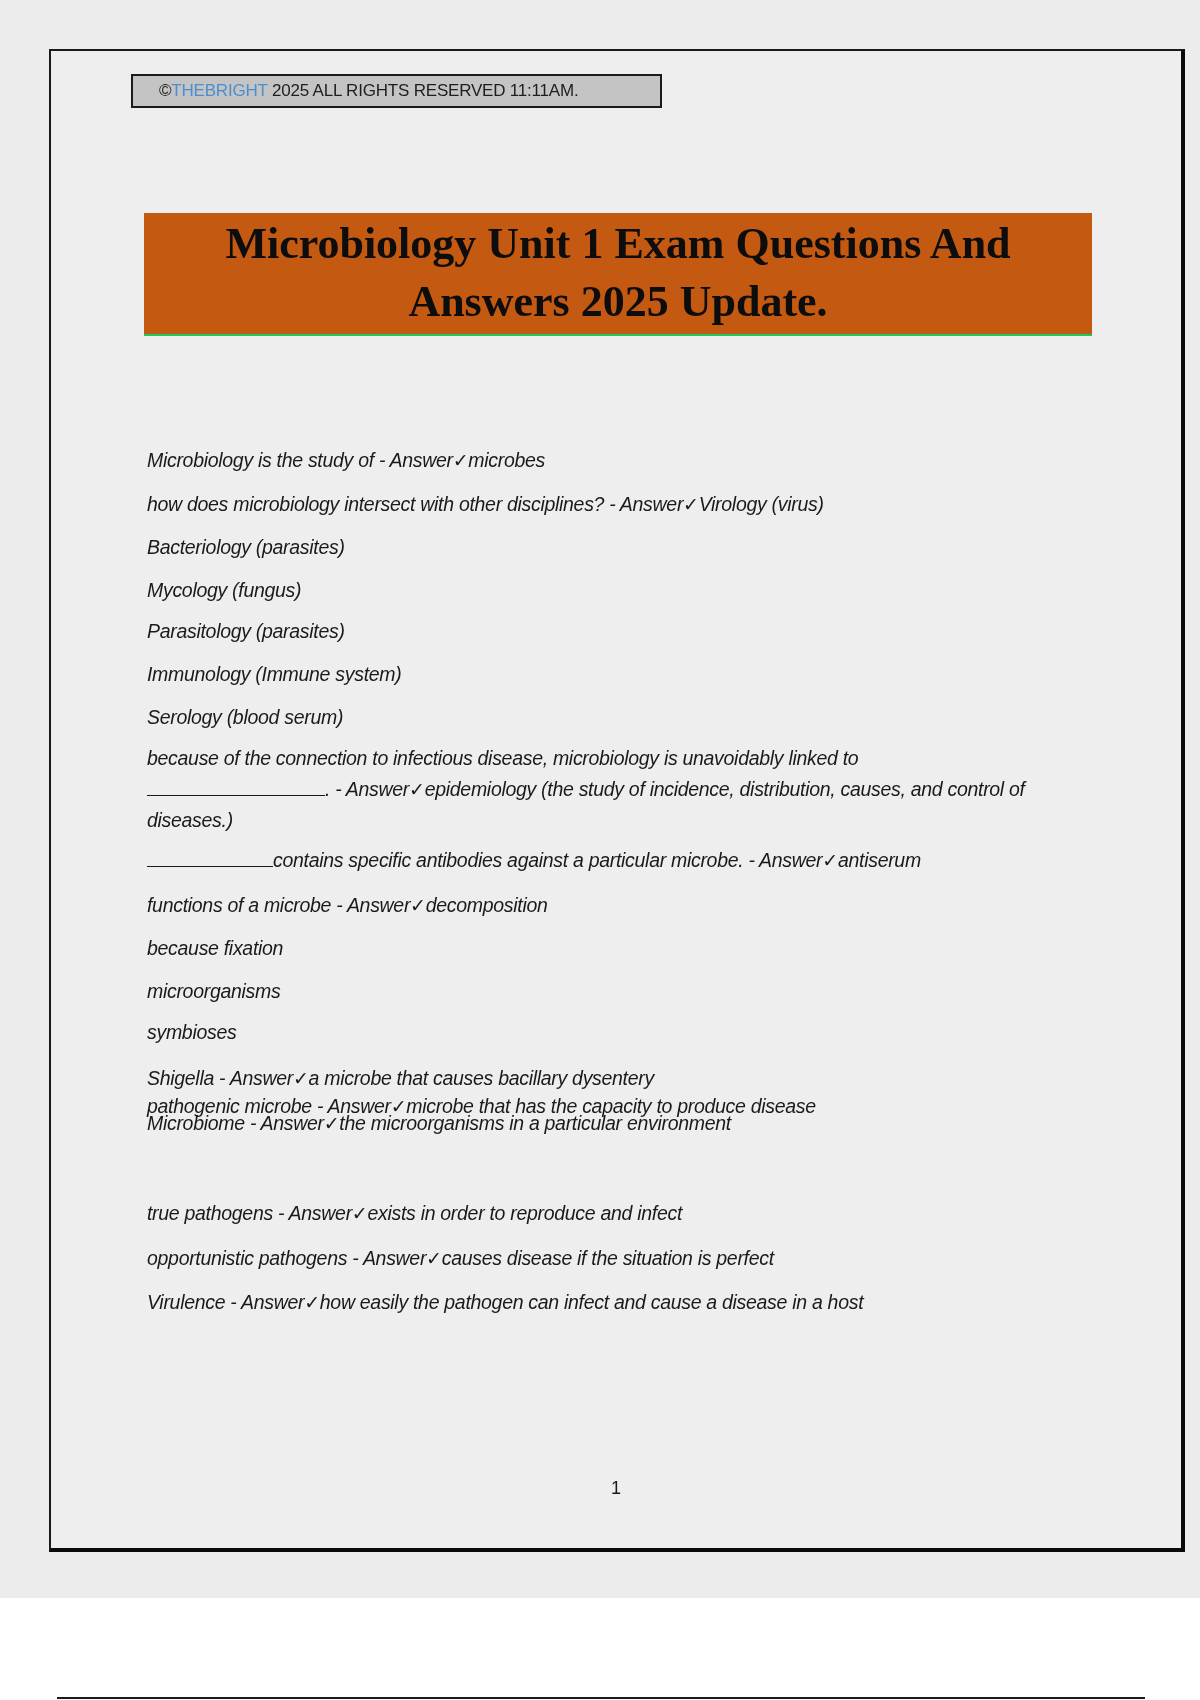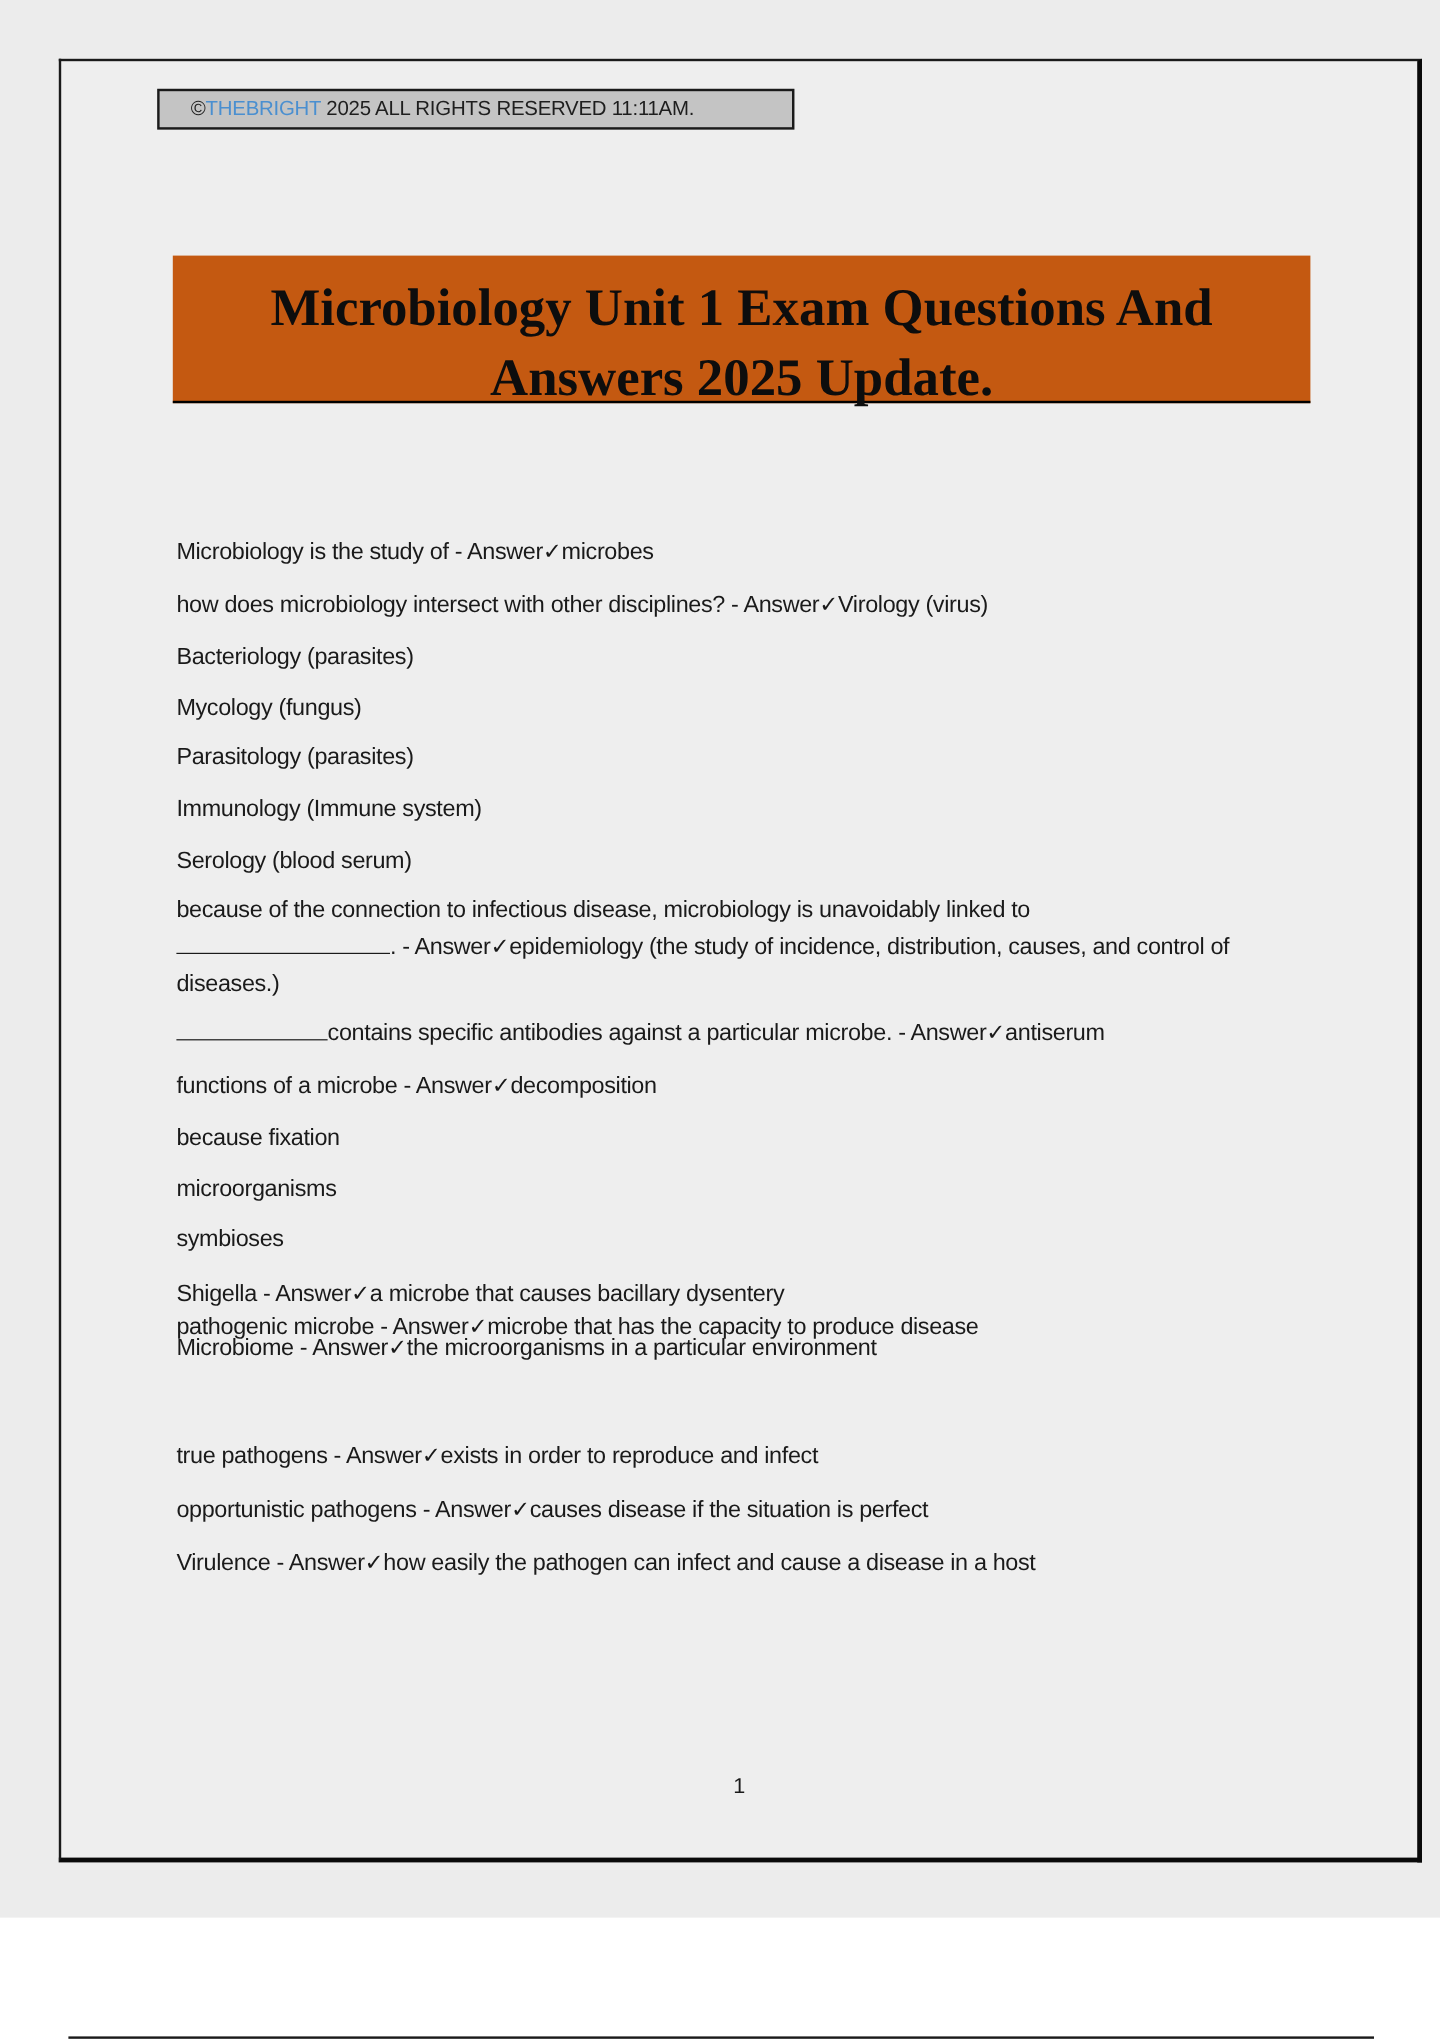--- a/index.html
+++ b/index.html
@@ -30,39 +30,40 @@
       line-height: 30px;
       padding-left: 26px;
       color: #1e1e1e;
       white-space: nowrap;
       letter-spacing: -0.2px;
     }
     .copyright-box .brand { color: #4a8fd0; margin-top: 10px; }
     .title-block {
       position: absolute; left: 93px; top: 162px; width: 948px; height: 123px;
       background: #c45911;
-      border-bottom: 2px solid #000000;
+      border-bottom: 2px solid #22c55e;
       text-align: center;
       font-family: "Liberation Serif", serif;
       font-weight: bold;
       font-size: 44px;
       line-height: 58px;
       color: #0d0d0d;
-      padding-top: 15px;
+      padding-top: 2px;
     }
     .content {
       position: absolute; left: 96px; top: 0; width: 980px;
     }
     .line {
       position: absolute; left: 0;
       font-family: "Liberation Sans", sans-serif;
       font-size: 19.5px;
       color: #1a1a1a;
       white-space: nowrap;
       letter-spacing: -0.3px;
+      font-style: italic;
     }
     .line.wrap { white-space: normal; width: 960px; line-height: 31px; }
     .check { font-family: "DejaVu Sans", sans-serif; font-weight: bold; font-size: 19px; }
     .blank { display: inline-block; border-bottom: 1.5px solid #1a1a1a; height: 18px; vertical-align: baseline; }
     .page-number {
       position: absolute; left: 0; width: 100%; top: 1427px;
       text-align: center; font-size: 18px; color: #1a1a1a;
     }
     .bottom-rule {
       position: absolute; left: 57px; top: 1697px; width: 1088px; height: 2px;

